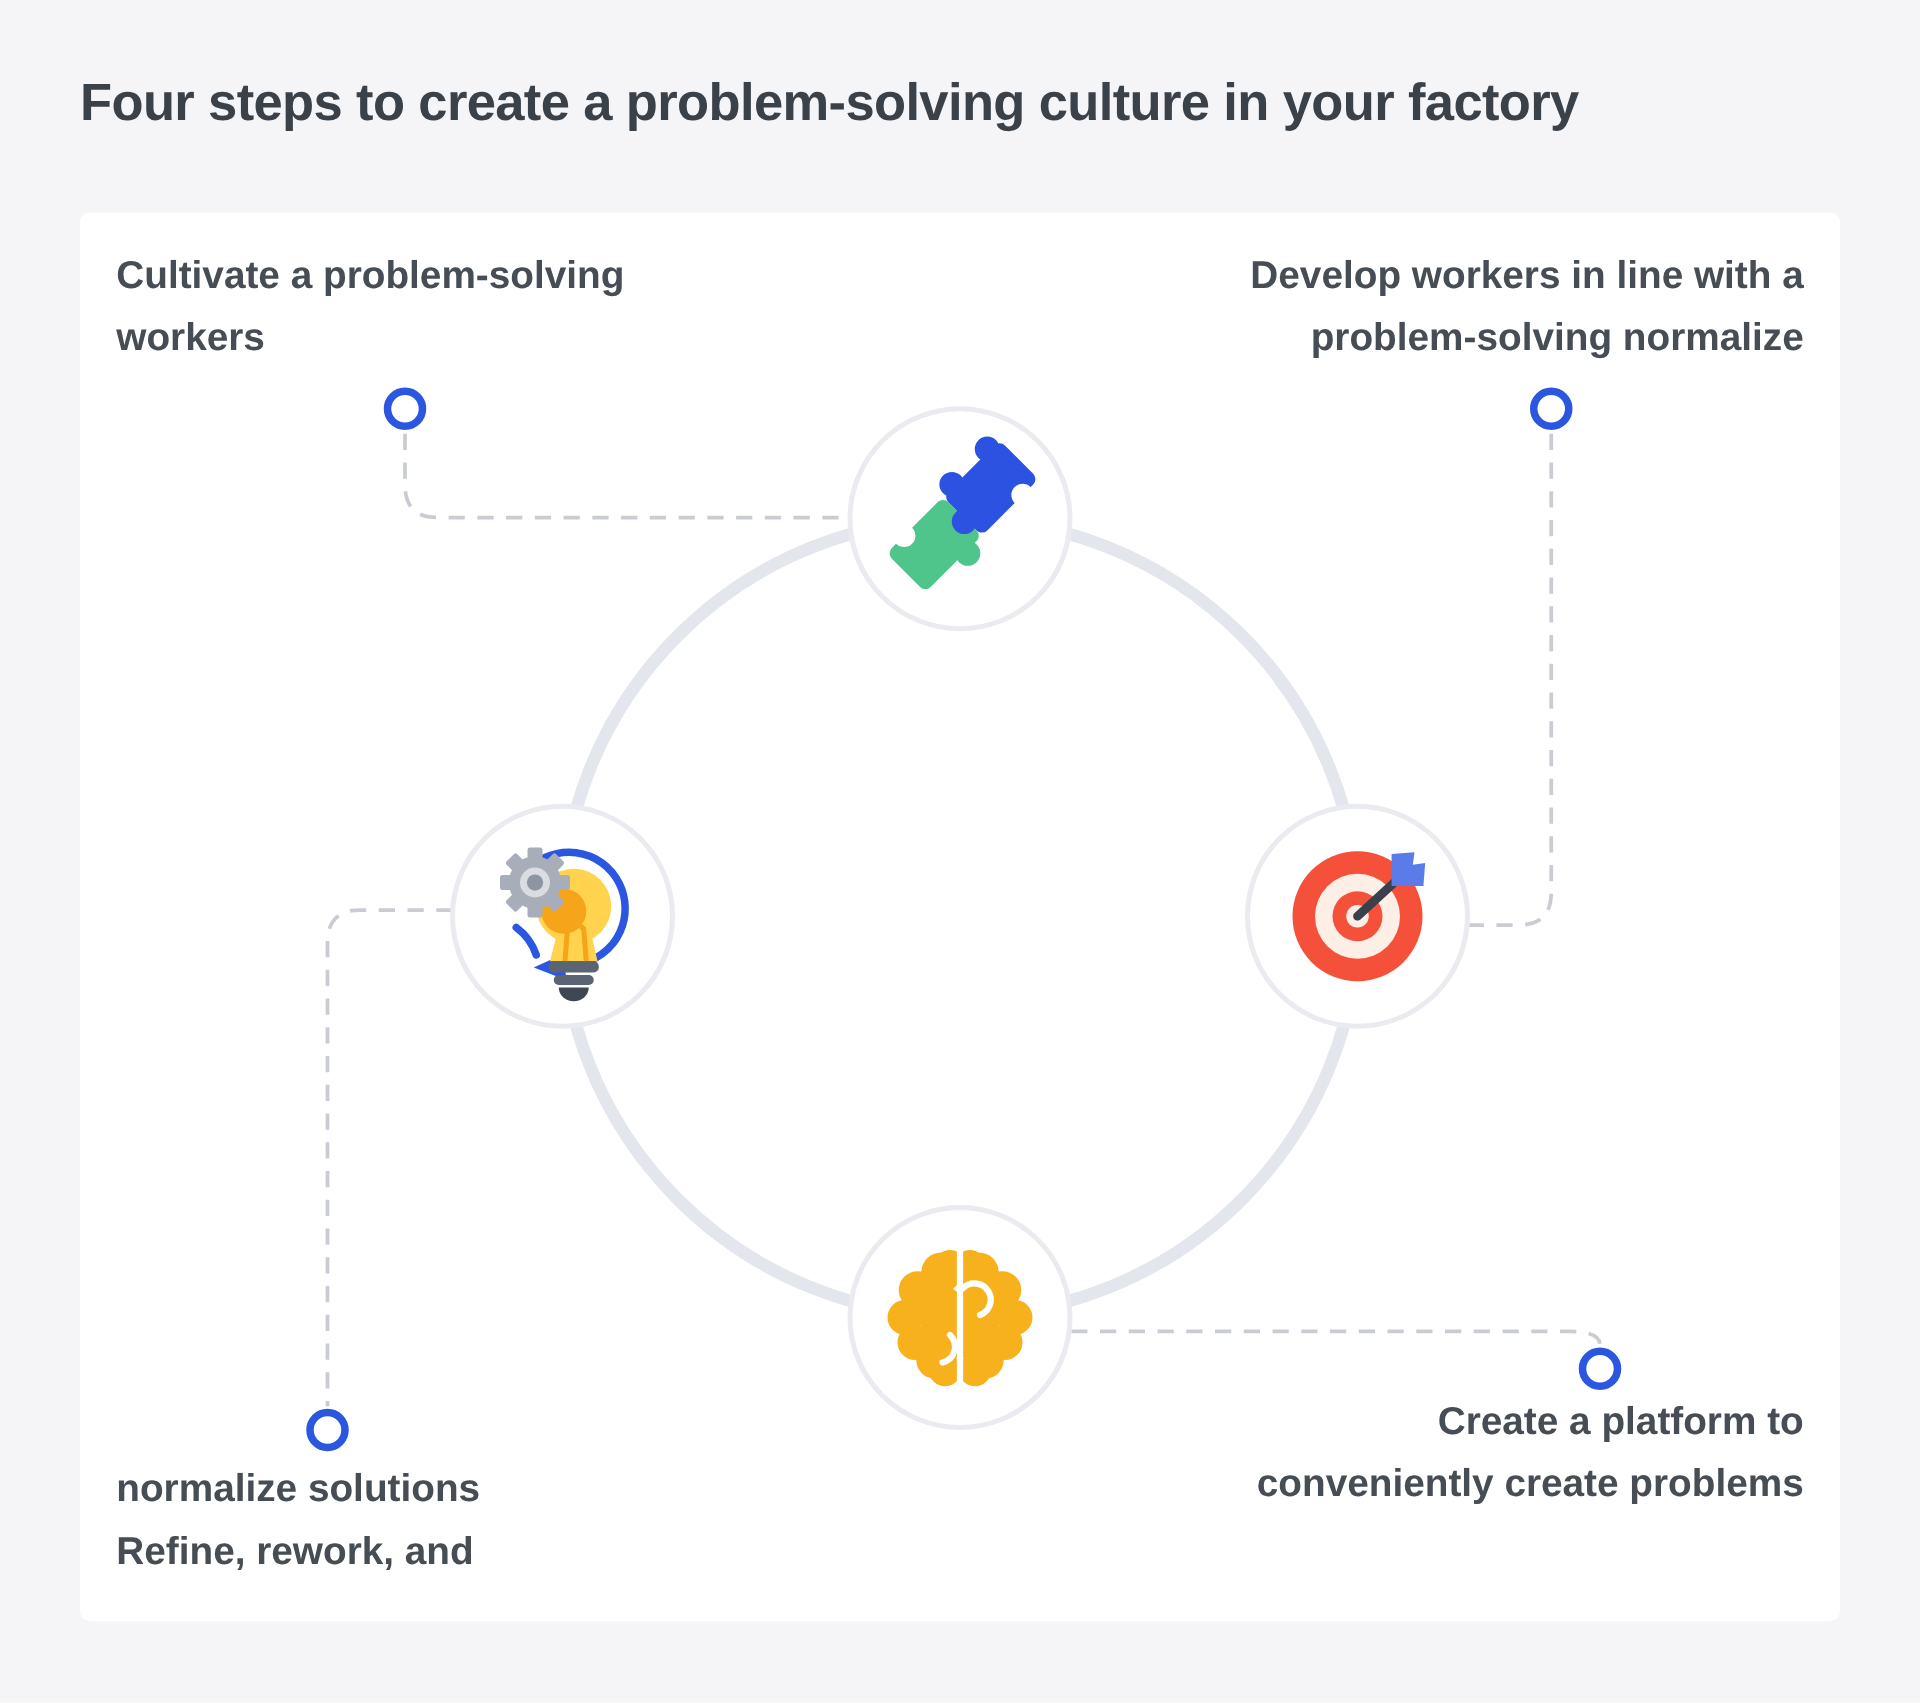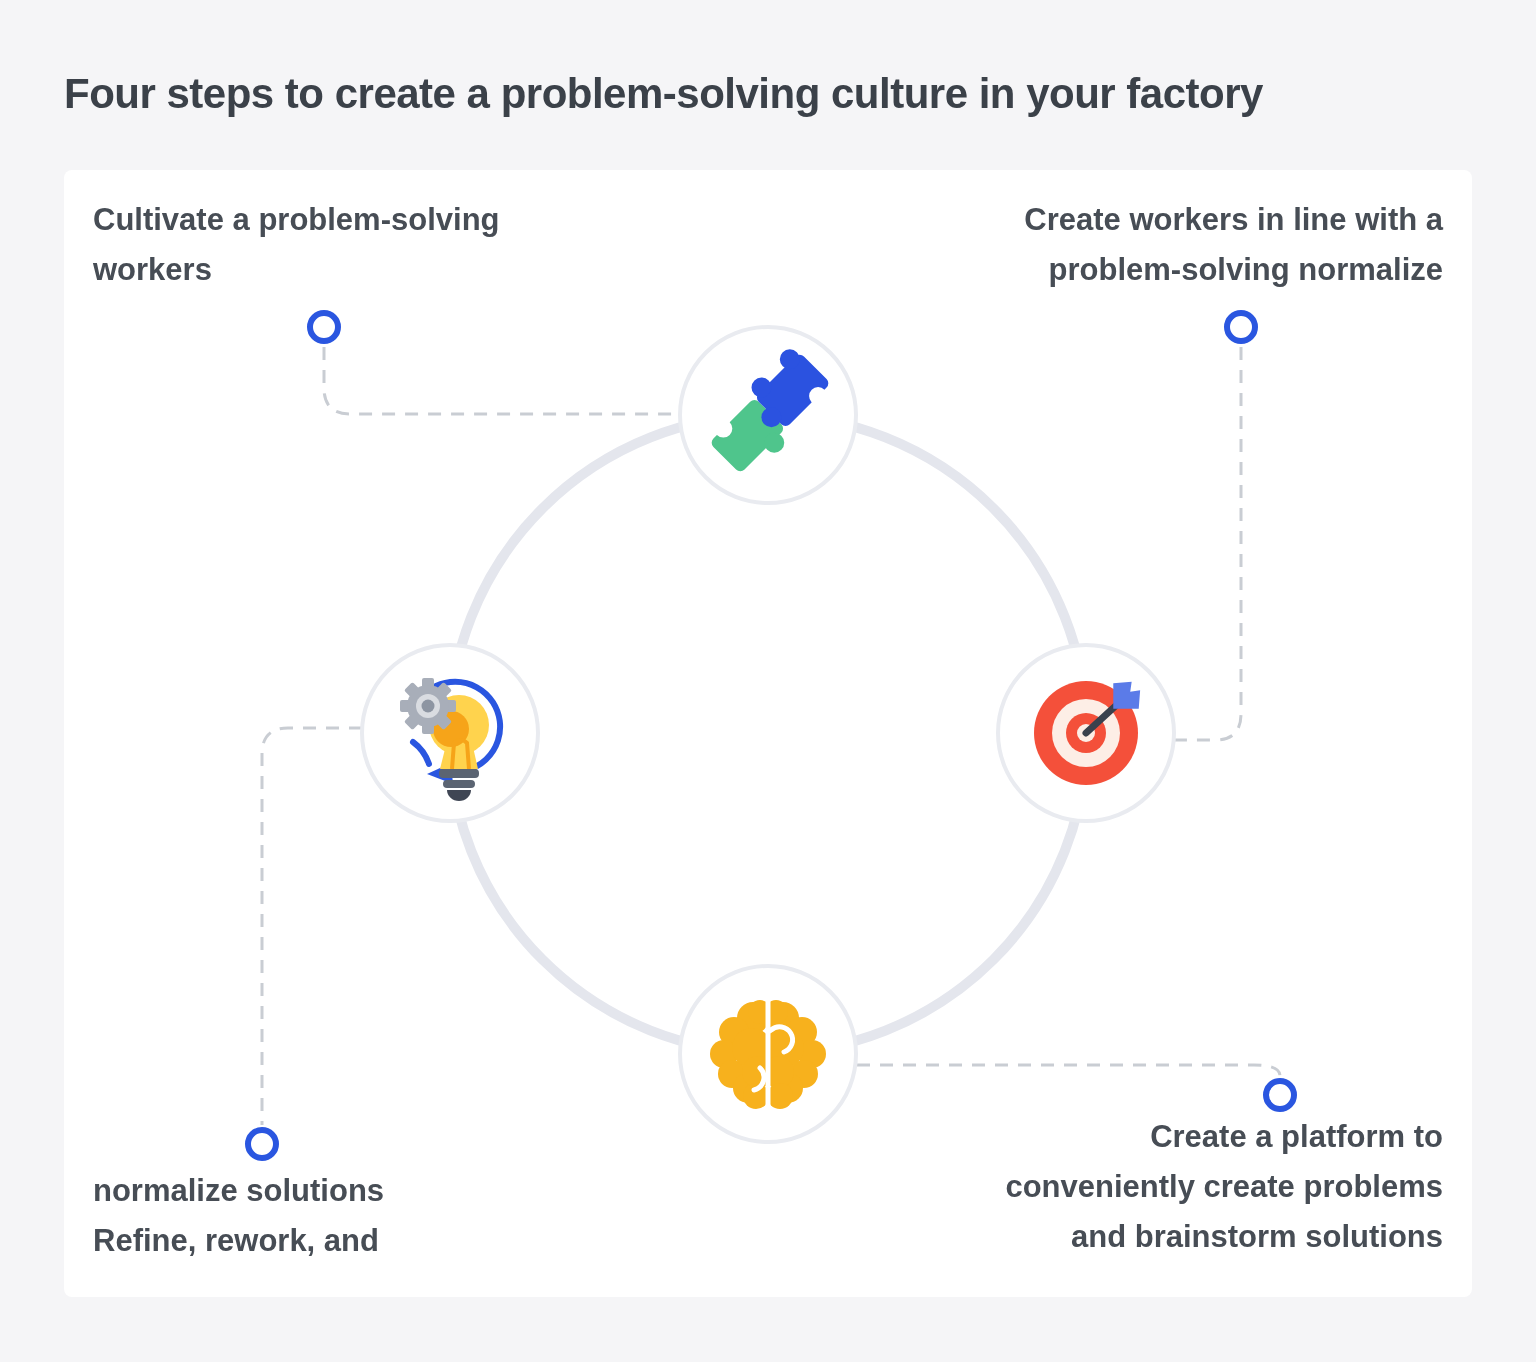--- a/index.html
+++ b/index.html
@@ -12,21 +12,21 @@
     --gear-gray:#a8aeb9; --gear-light:#d9dce1; --gear-core:#8d95a2;
     --base-gray:#5b6472; --base-dark:#3f4654;
   }
   html,body{margin:0;padding:0;}
   .canvas{
     position:relative; width:1536px; height:1362px; overflow:hidden;
     background:var(--page-bg);
     font-family:"Liberation Sans", sans-serif;
   }
   .page-title{
-    position:absolute; left:64px; top:70px;
+    position:absolute; left:64px; top:58px;
     font-size:42px; font-weight:700; letter-spacing:-0.5px;
     color:var(--title-color); white-space:nowrap;
   }
   .card{
     position:absolute; left:64px; top:170px; width:1408px; height:1127px;
     background:var(--card-bg); border-radius:8px;
   }
   .diagram-svg{position:absolute; left:0; top:0; width:1536px; height:1362px;}
   .step-label{
     position:absolute; color:var(--text-color);
@@ -162,28 +162,27 @@
       <circle cx="1280" cy="1095" r="14"></circle>
     </g>
   </svg>
 
   <div class="step-label lbl-cultivate">
     <div>Cultivate a problem-solving</div>
     <div>workers</div>
   </div>
 
   <div class="step-label lbl-develop">
-    <div>Create workers in line with a</div>
+    <div>Develop workers in line with a</div>
     <div>problem-solving normalize</div>
   </div>
 
   <div class="step-label lbl-create">
     <div>Create a platform to</div>
     <div>conveniently create problems</div>
-    <div>and brainstorm solutions</div>
   </div>
 
   <div class="step-label lbl-refine">
     <div>normalize solutions</div>
     <div>Refine, rework, and</div>
   </div>
 
 </div>
 
 </body></html>

